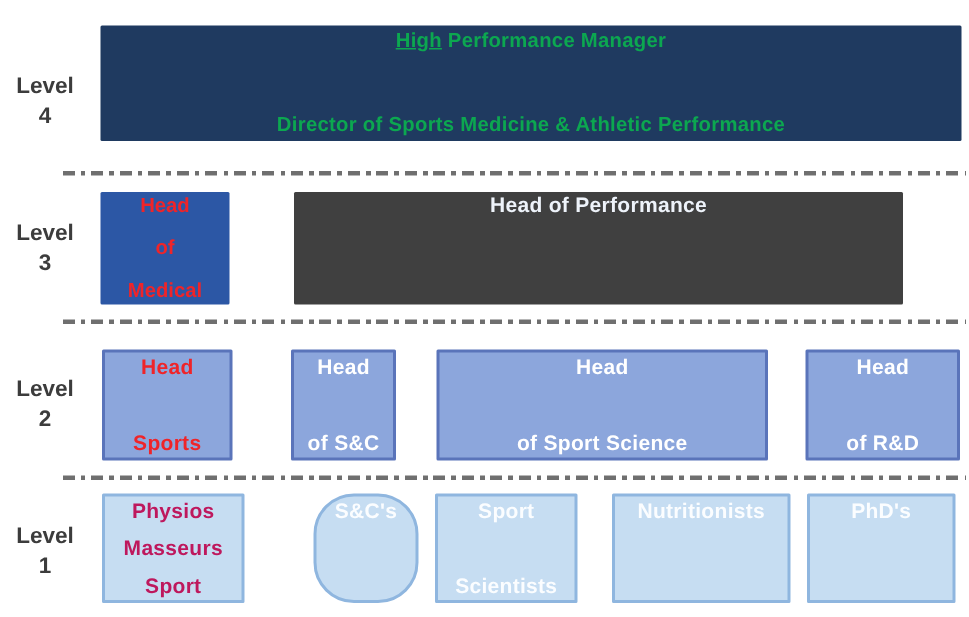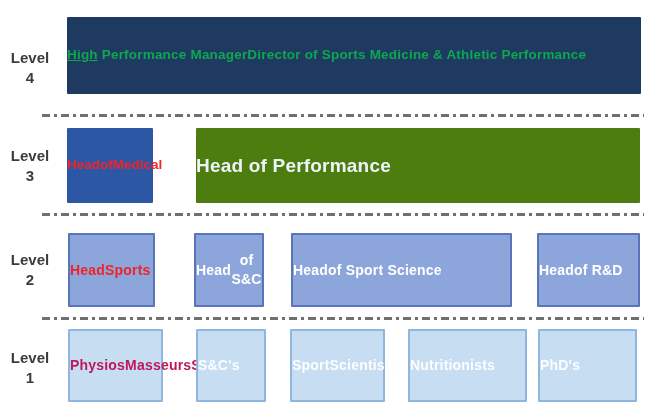--- a/index.html
+++ b/index.html
@@ -1,22 +1,22 @@
 <!DOCTYPE html>
 <html><head>
 <meta charset="utf-8">
 <style>
   html,body{margin:0;padding:0;background:#ffffff;}
   .canvas{
     position:relative;width:646px;height:411px;background:#ffffff;
     font-family:"Liberation Sans",sans-serif;font-weight:bold;overflow:hidden;
   }
   .box{
-    position:absolute;display:flex;flex-direction:row;align-items:center;
-    justify-content:flex-start;text-align:center;box-sizing:border-box;border-radius:1px;
+    position:absolute;display:flex;flex-direction:column;align-items:center;
+    justify-content:space-between;text-align:center;box-sizing:border-box;border-radius:1px;
   }
   .line{display:block;}
   
   .lvl-label{
     position:absolute;left:4px;width:52px;text-align:center;
     color:#3c3c3c;font-size:15px;line-height:1.3;
   }
   .lvl-label .num{display:block;}
   .lab4{top:48px;} .lab3{top:146px;} .lab2{top:250px;} .lab1{top:348px;}
   
@@ -32,39 +32,39 @@
     left:67px;top:17px;width:574px;height:77px;background:#1f3a60;
     color:#0ca750;font-size:13.5px;line-height:1.55;letter-spacing:.2px;
   }
   .l4 .u{text-decoration:underline;}
   
   .l3m{
     left:67px;top:128px;width:86px;height:75px;background:#2c57a5;
     color:#ef2429;font-size:13.5px;line-height:1.35;
   }
   .l3p{
-    left:196px;top:128px;width:444px;height:75px;background:#4d7c0f;
-    color:#eef3fa;font-size:19px;letter-spacing:.2px;
+    left:196px;top:128px;width:406px;height:75px;background:#404040;
+    color:#eef3fa;font-size:14px;letter-spacing:.2px;
   }
   
   .l2{
     top:233px;height:74px;background:#8ca6dc;border:2px solid #5a74ba;
     color:#ffffff;font-size:14px;line-height:1.35;letter-spacing:.2px;
   }
   .l2-physio{left:68px;width:87px;color:#ef2429;}
   .l2-sc{left:194px;width:70px;}
   .l2-sport{left:291px;width:221px;}
   .l2-rd{left:537px;width:103px;}
   
   .l1{
     top:329px;height:73px;background:#c6ddf2;border:2px solid #8fb6df;
     color:#fbfdff;font-size:14px;line-height:1.35;letter-spacing:.2px;
   }
   .l1-physios{left:68px;width:95px;color:#be185d;}
-  .l1-sc{left:196px;width:70px;}
+  .l1-sc{left:209px;width:70px;border-radius:27px;}
   .l1-sport{left:290px;width:95px;}
   .l1-nutri{left:408px;width:119px;}
   .l1-phd{left:538px;width:99px;}
 </style>
 </head>
 <body>
 
 <div class="canvas">
 
   <div class="lvl-label lab4">

